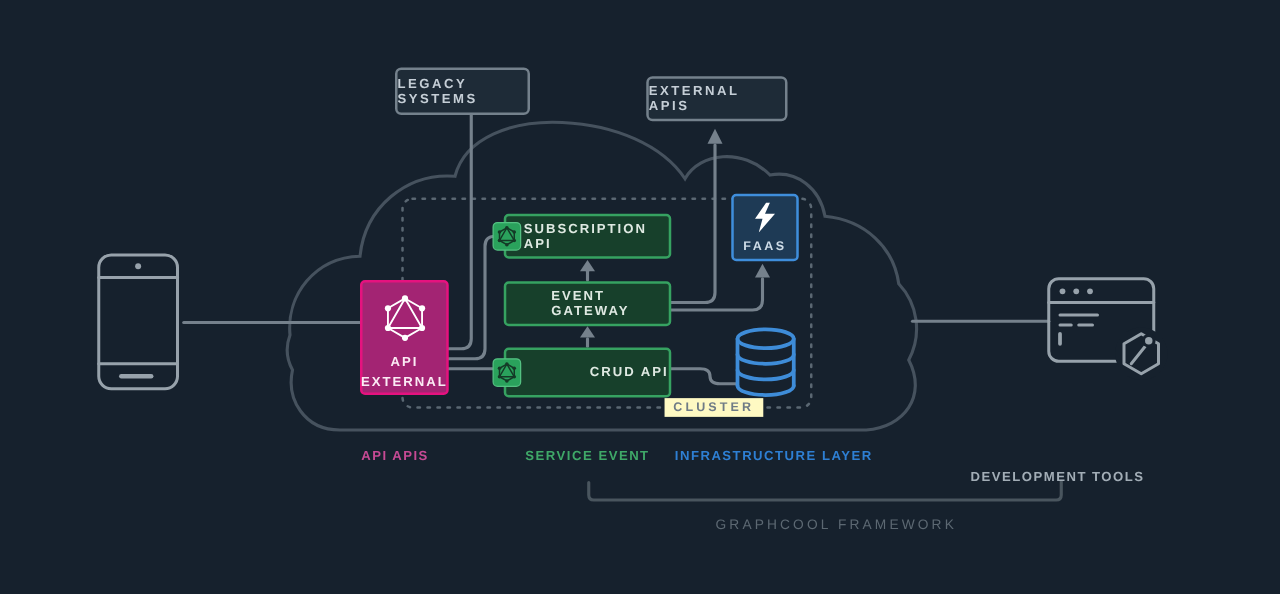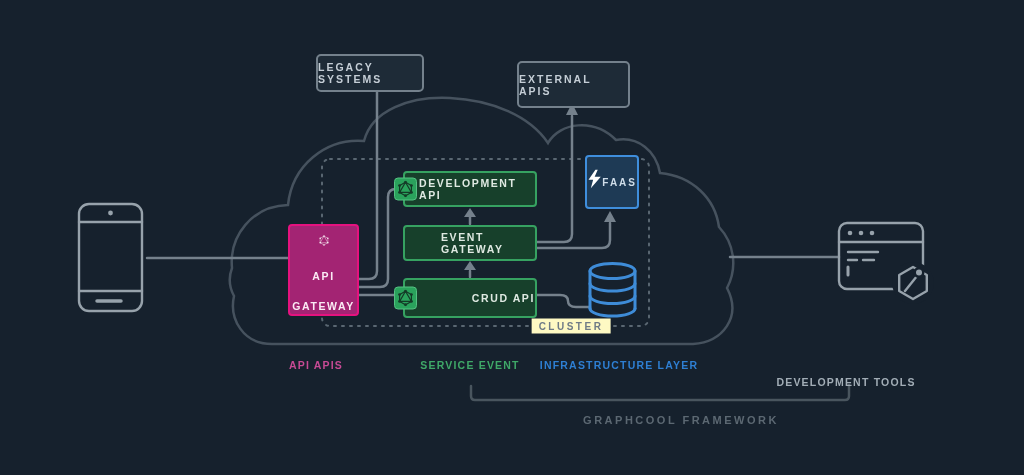--- a/index.html
+++ b/index.html
@@ -26,43 +26,43 @@
     width:21px;height:21px;border-radius:4px;background:#2aa25c;border:1.5px solid #54c182;
     display:flex;align-items:center;justify-content:center;
   }
   
   .pink-node{
     background:#a32473;border:2.5px solid #e5127f;border-radius:4px;
     display:flex;flex-direction:column;align-items:center;justify-content:flex-start;
     color:#fbeaf4;font-size:10.5px;letter-spacing:1.6px;font-weight:bold;
   }
   .pink-node .logo{margin-top:9px;margin-bottom:8px;}
-  .pink-node .l1,.pink-node .l2{line-height:16px;margin-top:14px;}
+  .pink-node .l1,.pink-node .l2{line-height:16px;}
   
   .blue-node{
     background:#1e3a55;border:2.5px solid #3f8edc;border-radius:4px;
-    display:flex;flex-direction:row;align-items:center;justify-content:center;
+    display:flex;flex-direction:column;align-items:center;justify-content:center;
     color:#cfdde9;font-size:10px;letter-spacing:2px;font-weight:bold;
   }
   .blue-node .bolt{margin-bottom:6px;}
   .layer-label{
     font-size:10.5px;letter-spacing:1.2px;font-weight:bold;white-space:nowrap;
     transform:translateX(-50%);
   }
   .lbl-api{color:#c64a94;}
   .lbl-service{color:#3fa868;}
   .lbl-infra{color:#2e7fd3;}
   .lbl-dev{color:#a2adb6;}
   .cluster-label{
     transform:translate(-50%,-50%);background:#fef9c3;padding:2px 7px;
     color:#6f7b86;font-size:10px;letter-spacing:2.5px;font-weight:bold;white-space:nowrap;
   }
   .framework-label{
     transform:translateX(-50%);color:#5c6872;font-size:11px;letter-spacing:2.5px;
-    font-weight:bold;white-space:nowrap;margin-left:12px;
+    font-weight:normal;white-space:nowrap;
   }
 </style>
 </head>
 <body>
 
 <div class="stage">
 
   <svg class="canvas" width="1024" height="475" viewBox="0 0 1024 475">
 
     <path d="M 232,268
@@ -137,61 +137,61 @@
       <circle cx="919" cy="272.5" r="3" fill="#97a2ab"></circle>
     </g>
 
     <path d="M 471,386 V 396 Q 471,400 475,400 H 845 Q 849,400 849,396 V 385" fill="none" stroke="#49555e" stroke-width="2.5" stroke-linecap="round"></path>
   </svg>
 
   <div class="abs gray-node" style="left:316px;top:54px;width:108px;height:38px;">
     <span>LEGACY SYSTEMS</span>
   </div>
 
-  <div class="abs gray-node" style="left:517px;top:61px;width:113px;height:47px;">
+  <div class="abs gray-node" style="left:517px;top:61px;width:113px;height:36px;">
     <span>EXTERNAL APIS</span>
   </div>
 
   <div class="abs pink-node" style="left:288px;top:224px;width:71px;height:92px;">
     <svg class="logo" width="46" height="46" viewBox="-26 -26 52 52">
       <g fill="none" stroke="#ffffff" stroke-width="2">
         <path d="M0,-21 L18.19,-10.5 L18.19,10.5 L0,21 L-18.19,10.5 L-18.19,-10.5 Z"></path>
         <path d="M0,-21 L18.19,10.5 L-18.19,10.5 Z"></path>
       </g>
       <g fill="#ffffff" stroke="none">
         <circle cx="0" cy="-21" r="3.3"></circle>
           <circle cx="18.19" cy="-10.5" r="3.3"></circle>
         <circle cx="18.19" cy="10.5" r="3.3"></circle>
           <circle cx="0" cy="21" r="3.3"></circle>
         <circle cx="-18.19" cy="10.5" r="3.3"></circle>
           <circle cx="-18.19" cy="-10.5" r="3.3"></circle>
       </g>
     </svg>
     <span class="l1">API</span>
-    <span class="l2">GATEWAY</span>
+    <span class="l2">EXTERNAL</span>
   </div>
 
   <div class="abs green-node" style="left:403px;top:171px;width:134px;height:36px;padding-left:14px;">
     <span class="icon-chip">
       <svg width="17" height="17" viewBox="-10 -10 20 20">
         <g fill="none" stroke="#143a27" stroke-width="1.4">
           <path d="M0,-8 L6.93,-4 L6.93,4 L0,8 L-6.93,4 L-6.93,-4 Z"></path>
           <path d="M0,-8 L6.93,4 L-6.93,4 Z"></path>
         </g>
         <g fill="#143a27" stroke="none">
           <circle cx="0" cy="-8" r="1.7"></circle>
             <circle cx="6.93" cy="-4" r="1.7"></circle>
           <circle cx="6.93" cy="4" r="1.7"></circle>
             <circle cx="0" cy="8" r="1.7"></circle>
           <circle cx="-6.93" cy="4" r="1.7"></circle>
             <circle cx="-6.93" cy="-4" r="1.7"></circle>
         </g>
       </svg>
     </span>
-    <span>DEVELOPMENT API</span>
+    <span>SUBSCRIPTION API</span>
   </div>
 
   <div class="abs green-node" style="left:403px;top:225px;width:134px;height:36px;">
     <span>EVENT GATEWAY</span>
   </div>
 
   <div class="abs green-node" style="left:403px;top:278px;width:134px;height:40px;padding-left:14px;justify-content:flex-end;">
     <span class="icon-chip">
       <svg width="17" height="17" viewBox="-10 -10 20 20">
         <g fill="none" stroke="#143a27" stroke-width="1.4">

